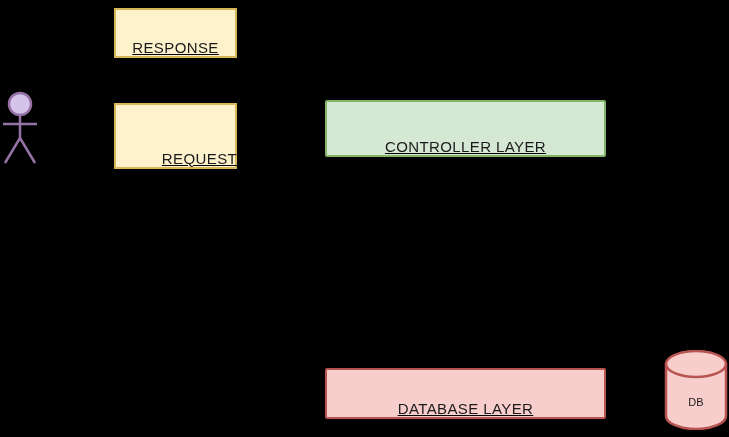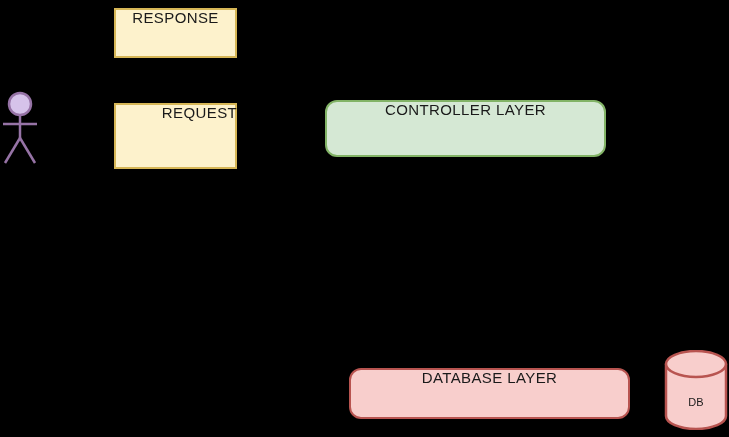--- a/index.html
+++ b/index.html
@@ -12,39 +12,40 @@
     width: 729px;
     height: 437px;
     background: #000000;
     overflow: hidden;
     font-family: "Liberation Sans", sans-serif;
   }
   .node {
     position: absolute;
     box-sizing: border-box;
     display: flex;
-    align-items: flex-start;
+    align-items: flex-end;
     justify-content: center;
     text-align: center;
+    text-decoration: underline;
   }
   .node-label {
     font-size: 15px;
     letter-spacing: 0.4px;
     color: #1a1a1a;
     line-height: 1.1;
     white-space: nowrap;
   }
   
   .tag-box {
     background: #fdf2cc;
     border: 2px solid #d6b656;
   }
   
   .layer-box {
-    border-radius: 12px;
+    border-radius: 2px;
   }
   .layer-controller {
     background: #d5e8d4;
     border: 2px solid #82b366;
   }
   .layer-service {
     background: #dae8fc;
     border: 2px solid #6c8ebf;
   }
   .layer-database {
@@ -91,21 +92,21 @@
   <div class="node tag-box" style="left:114px; top:103px; width:123px; height:66px;padding-left:48px;">
     <span class="node-label">REQUEST</span>
   </div>
 
 
   <div class="node layer-box layer-controller" style="left:325px; top:100px; width:281px; height:57px;">
     <span class="node-label">CONTROLLER LAYER</span>
   </div>
 
 
-  <div class="node layer-box layer-database" style="left:325px; top:368px; width:281px; height:51px;margin-left:24px;">
+  <div class="node layer-box layer-database" style="left:325px; top:368px; width:281px; height:51px;">
     <span class="node-label">DATABASE LAYER</span>
   </div>
 
   <div class="cylinder" style="left:663px; top:350px; width:66px; height:80px;">
     <svg width="66" height="80" viewBox="0 0 66 80">
       <path d="M3,14 L3,66 A30,13 0 0 0 63,66 L63,14 Z" fill="#f8cecc" stroke="#b85450" stroke-width="2.5" stroke-linejoin="round"></path>
       <ellipse cx="33" cy="14" rx="30" ry="13" fill="#f8cecc" stroke="#b85450" stroke-width="2.5"></ellipse>
     </svg>
     <div class="cylinder-label" style="top:46px;">DB</div>
   </div>

